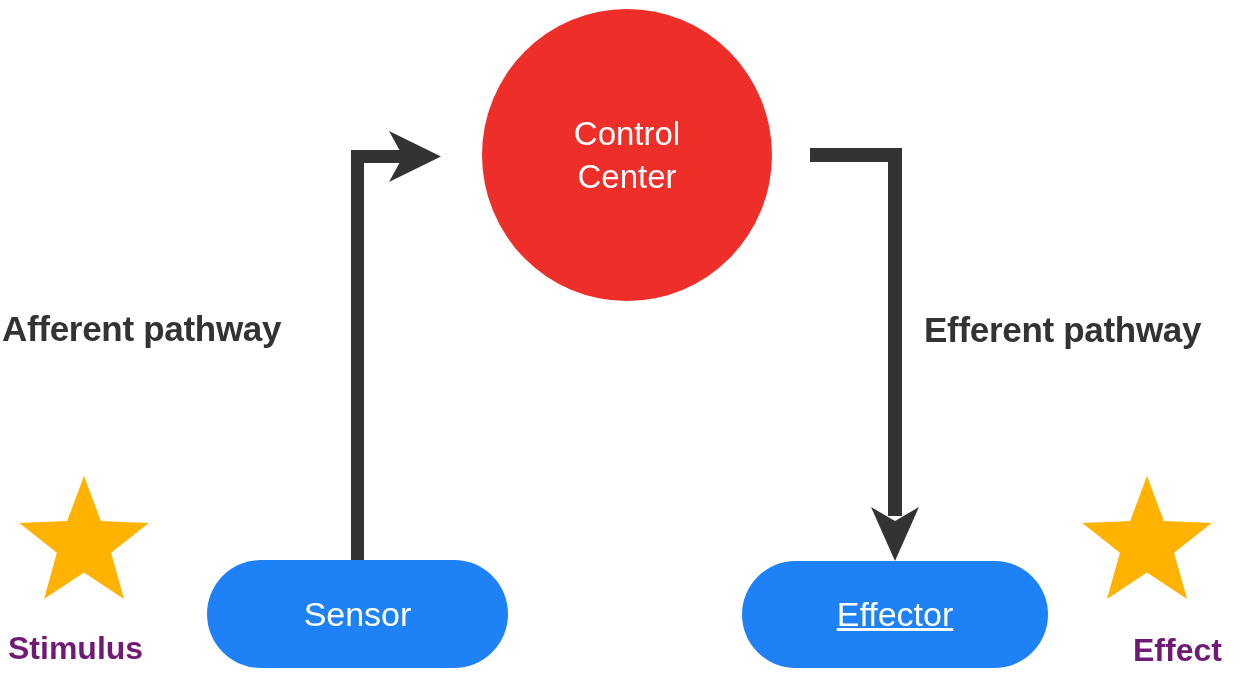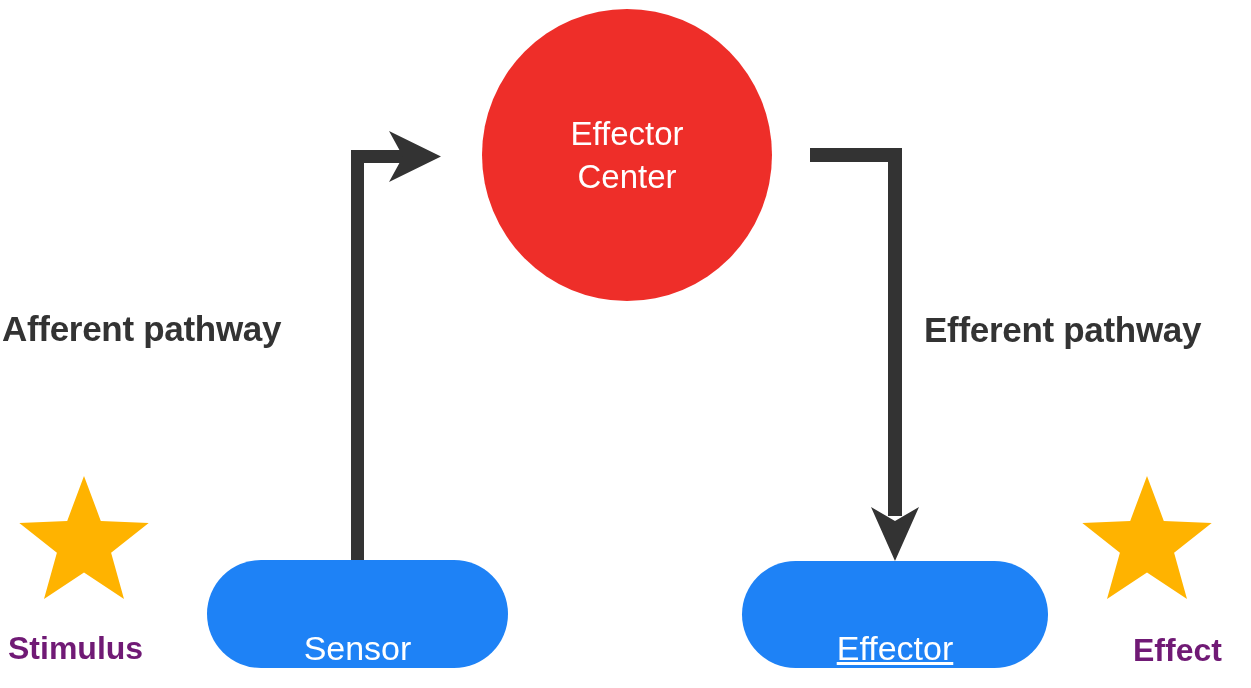--- a/index.html
+++ b/index.html
@@ -41,21 +41,20 @@
     border-radius: 50%;
     background: #EE2E29;
     font-size: 33px;
     line-height: 43px;
   }
   .node-circle .node-label { width: 180px; }
   .node-pill {
     border-radius: 54px;
     background: #1E82F6;
     font-size: 34px;
-    align-items: flex-end;
   }
   .node-sensor  { left: 207px; top: 560px; width: 301px; height: 108px; }
   .node-effector{ left: 742px; top: 561px; width: 306px; height: 107px; text-decoration: underline; }
 
   .pathway-label {
     position: absolute;
     z-index: 2;
     color: #333333;
     font-size: 35px;
     font-weight: 800;
@@ -88,21 +87,21 @@
 
     <path class="arrow-line" stroke-width="14" d="M810,155 L895,155 L895,516"></path>
     <path class="arrow-head" d="M895,561 L871,507 L895,521 L919,507 Z"></path>
 
     <polygon class="star" transform="translate(84,544)" points="0,-68 16.8,-23.1 64.7,-21 27.1,8.8 40,55 0,28.5 -40,55 -27.1,8.8 -64.7,-21 -16.8,-23.1"></polygon>
 
     <polygon class="star" transform="translate(1147,544)" points="0,-68 16.8,-23.1 64.7,-21 27.1,8.8 40,55 0,28.5 -40,55 -27.1,8.8 -64.7,-21 -16.8,-23.1"></polygon>
   </svg>
 
   <div class="node node-circle">
-    <span class="node-label">Effector Center</span>
+    <span class="node-label">Control Center</span>
   </div>
 
   <div class="node node-pill node-sensor">
     <span class="node-label">Sensor</span>
   </div>
 
   <div class="node node-pill node-effector">
     <span class="node-label">Effector</span>
   </div>
 

